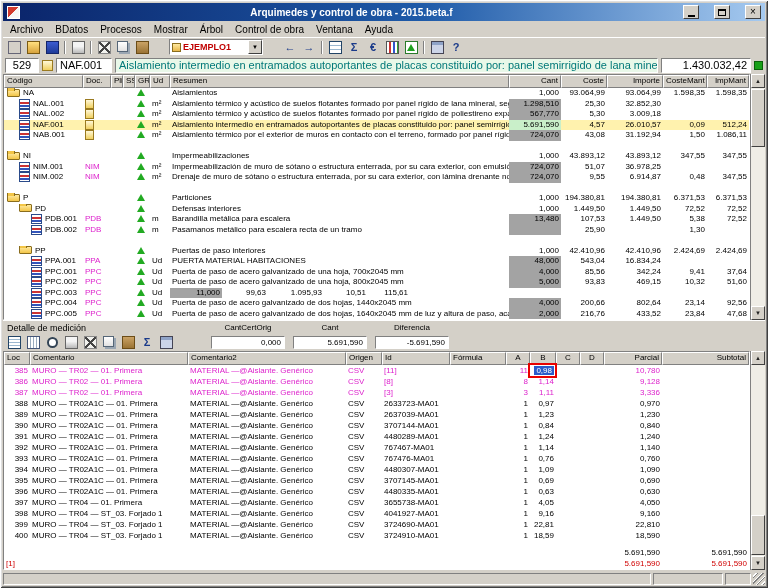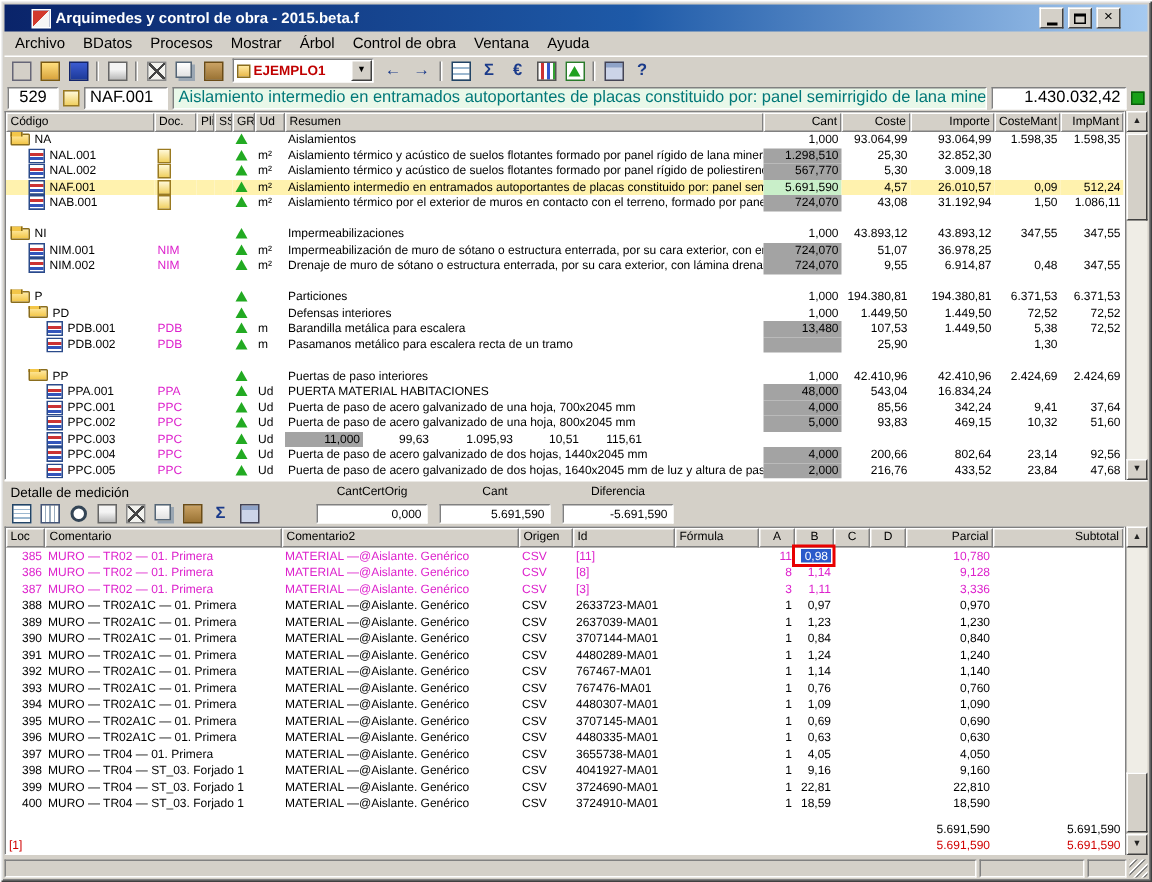--- a/index.html
+++ b/index.html
@@ -1,30 +1,30 @@
 <!DOCTYPE html>
 <html><head>
 <meta charset="utf-8">
 <style>
   *{box-sizing:border-box;margin:0;padding:0;}
   body{font-family:"Liberation Sans","DejaVu Sans",sans-serif;background:#888;}
   .window{width:768px;height:588px;background:#D4D0C8;padding:3px;display:flex;flex-direction:column;
     box-shadow:inset 1px 1px 0 #fff, inset -1px -1px 0 #404040, inset 2px 2px 0 #dfdfdf, inset -2px -2px 0 #808080;overflow:hidden;}
   
-  .titlebar{height:18px;flex:none;background:linear-gradient(90deg,#0A246A 0%,#1E5AA8 55%,#A6CAF0 100%);display:flex;align-items:center;gap:3px;padding:0 18px;}
+  .titlebar{height:18px;flex:none;background:linear-gradient(90deg,#0A246A 0%,#1E5AA8 55%,#A6CAF0 100%);display:flex;align-items:center;gap:15px;padding:0 4px;text-align:center;}
   .app-icon{width:13px;height:13px;flex:none;background:linear-gradient(135deg,#D23A2E 0 48%,#F6F6F6 48%);border:1px solid #fff;}
   .title-text{flex:1;color:#fff;font-size:10px;font-weight:bold;white-space:nowrap;overflow:hidden;}
   .wbtn{width:16px;height:14px;flex:none;background:#D4D0C8;border:1px solid;border-color:#fff #404040 #404040 #fff;display:flex;align-items:center;justify-content:center;font-size:10px;line-height:1;}
   .g-min{width:7px;height:2px;background:#000;margin-top:7px;}
   .g-max{width:8px;height:7px;border:1px solid #000;border-top-width:2px;}
   
   .menubar{height:16px;flex:none;display:flex;align-items:center;font-size:10px;padding-left:1px;}
   .menu-item{padding:1px 6px;white-space:nowrap;}
   
-  .toolbar1{height:19px;flex:none;display:flex;align-items:center;gap:1px;padding:0 2px;border-top:1px solid #fff;}
+  .toolbar1{height:19px;flex:none;display:flex;align-items:center;gap:15px;padding:0 2px;border-top:1px solid #fff;}
   .tbtn{width:18px;height:17px;display:flex;align-items:center;justify-content:center;}
   .tsep{width:2px;height:13px;border-left:1px solid #808080;border-right:1px solid #fff;margin:0 2px;}
   .ic{width:13px;height:13px;border:1px solid #667;display:flex;align-items:center;justify-content:center;font-size:10px;line-height:1;overflow:hidden;}
   .ic-open{background:linear-gradient(180deg,#ffdf7e,#d8a33c);border-color:#7a5a12;}
   .ic-save{background:linear-gradient(180deg,#3b5bd0,#1d3a99);border-color:#12246a;}
   .ic-print{background:linear-gradient(180deg,#f4f4f4 40%,#b9b9b9);border-color:#666;}
   .ic-cut{background:linear-gradient(45deg,transparent 44%,#444 44% 56%,transparent 56%),linear-gradient(-45deg,transparent 44%,#444 44% 56%,transparent 56%),#f2f2ee;border-color:#888;}
   .ic-copy{background:linear-gradient(180deg,#fff,#e2e2e2);box-shadow:2px 2px 0 #9aa6b2;border-color:#567;width:11px;height:11px;margin-right:2px;margin-bottom:2px;}
   .ic-paste{background:linear-gradient(180deg,#caa264,#9a7334);border-color:#6b4c16;}
   .ic-table{background:repeating-linear-gradient(180deg,#fff 0 3px,#9cb8d0 3px 4px);border-color:#246;}
@@ -51,21 +51,21 @@
   
   .ghead{display:flex;height:13px;background:#D4D0C8;flex:none;}
   .hcell{border:1px solid;border-color:#fff #808080 #808080 #fff;font-size:8px;line-height:10px;padding:0 2px;overflow:hidden;white-space:nowrap;flex:none;}
   .rt{text-align:right;}
   .ct{text-align:center;}
   .cell{padding:0 2px;overflow:hidden;white-space:nowrap;flex:none;}
   
   .grid-wrap{height:246px;flex:none;display:flex;}
   .grid-up{flex:1;display:flex;flex-direction:column;background:#fff;border:1px solid;border-color:#808080 #fff #fff #808080;overflow:hidden;}
   .gu-row{display:flex;height:10.5px;line-height:10.5px;font-size:8px;flex:none;}
-  .cu-codigo{width:99px;}.cu-doc{width:28px;}.cu-pli{width:12px;}.cu-ss{width:12px;}.cu-gr{width:15px;}
+  .cu-codigo{width:79px;}.cu-doc{width:28px;}.cu-pli{width:12px;}.cu-ss{width:12px;}.cu-gr{width:15px;}
   .cu-ud{width:20px;}.cu-res{flex:1 1 auto;width:0;}.cu-cant{width:52px;}.cu-coste{width:46px;}
   .cu-imp{width:56px;}.cu-cmant{width:44px;}.cu-imant{width:42px;}
   .green{background:#a3a3a3;}
   .sel .cell{background:#FFF2AE;}
   .sel .cell.green{background:#C9EFC9;}
   .magenta{color:#DD22CC;}
   .folder-ic{position:relative;display:inline-block;width:13px;height:8px;background:linear-gradient(#ffe9a0,#f3c648);border:1px solid #8a6d1d;border-radius:1px;margin-right:3px;vertical-align:middle;}
   .folder-ic::before{content:"";position:absolute;left:-1px;top:-3px;width:6px;height:3px;background:#f3c648;border:1px solid #8a6d1d;border-bottom:none;}
   .item-ic{display:inline-block;width:11px;height:10px;border:1px solid #2a4a8a;margin-right:3px;vertical-align:middle;
     background:linear-gradient(#fff 0 2px,#cc3333 2px 4px,#fff 4px 5px,#3355bb 5px 7px,#fff 7px 8px,#3355bb 8px 10px);}

